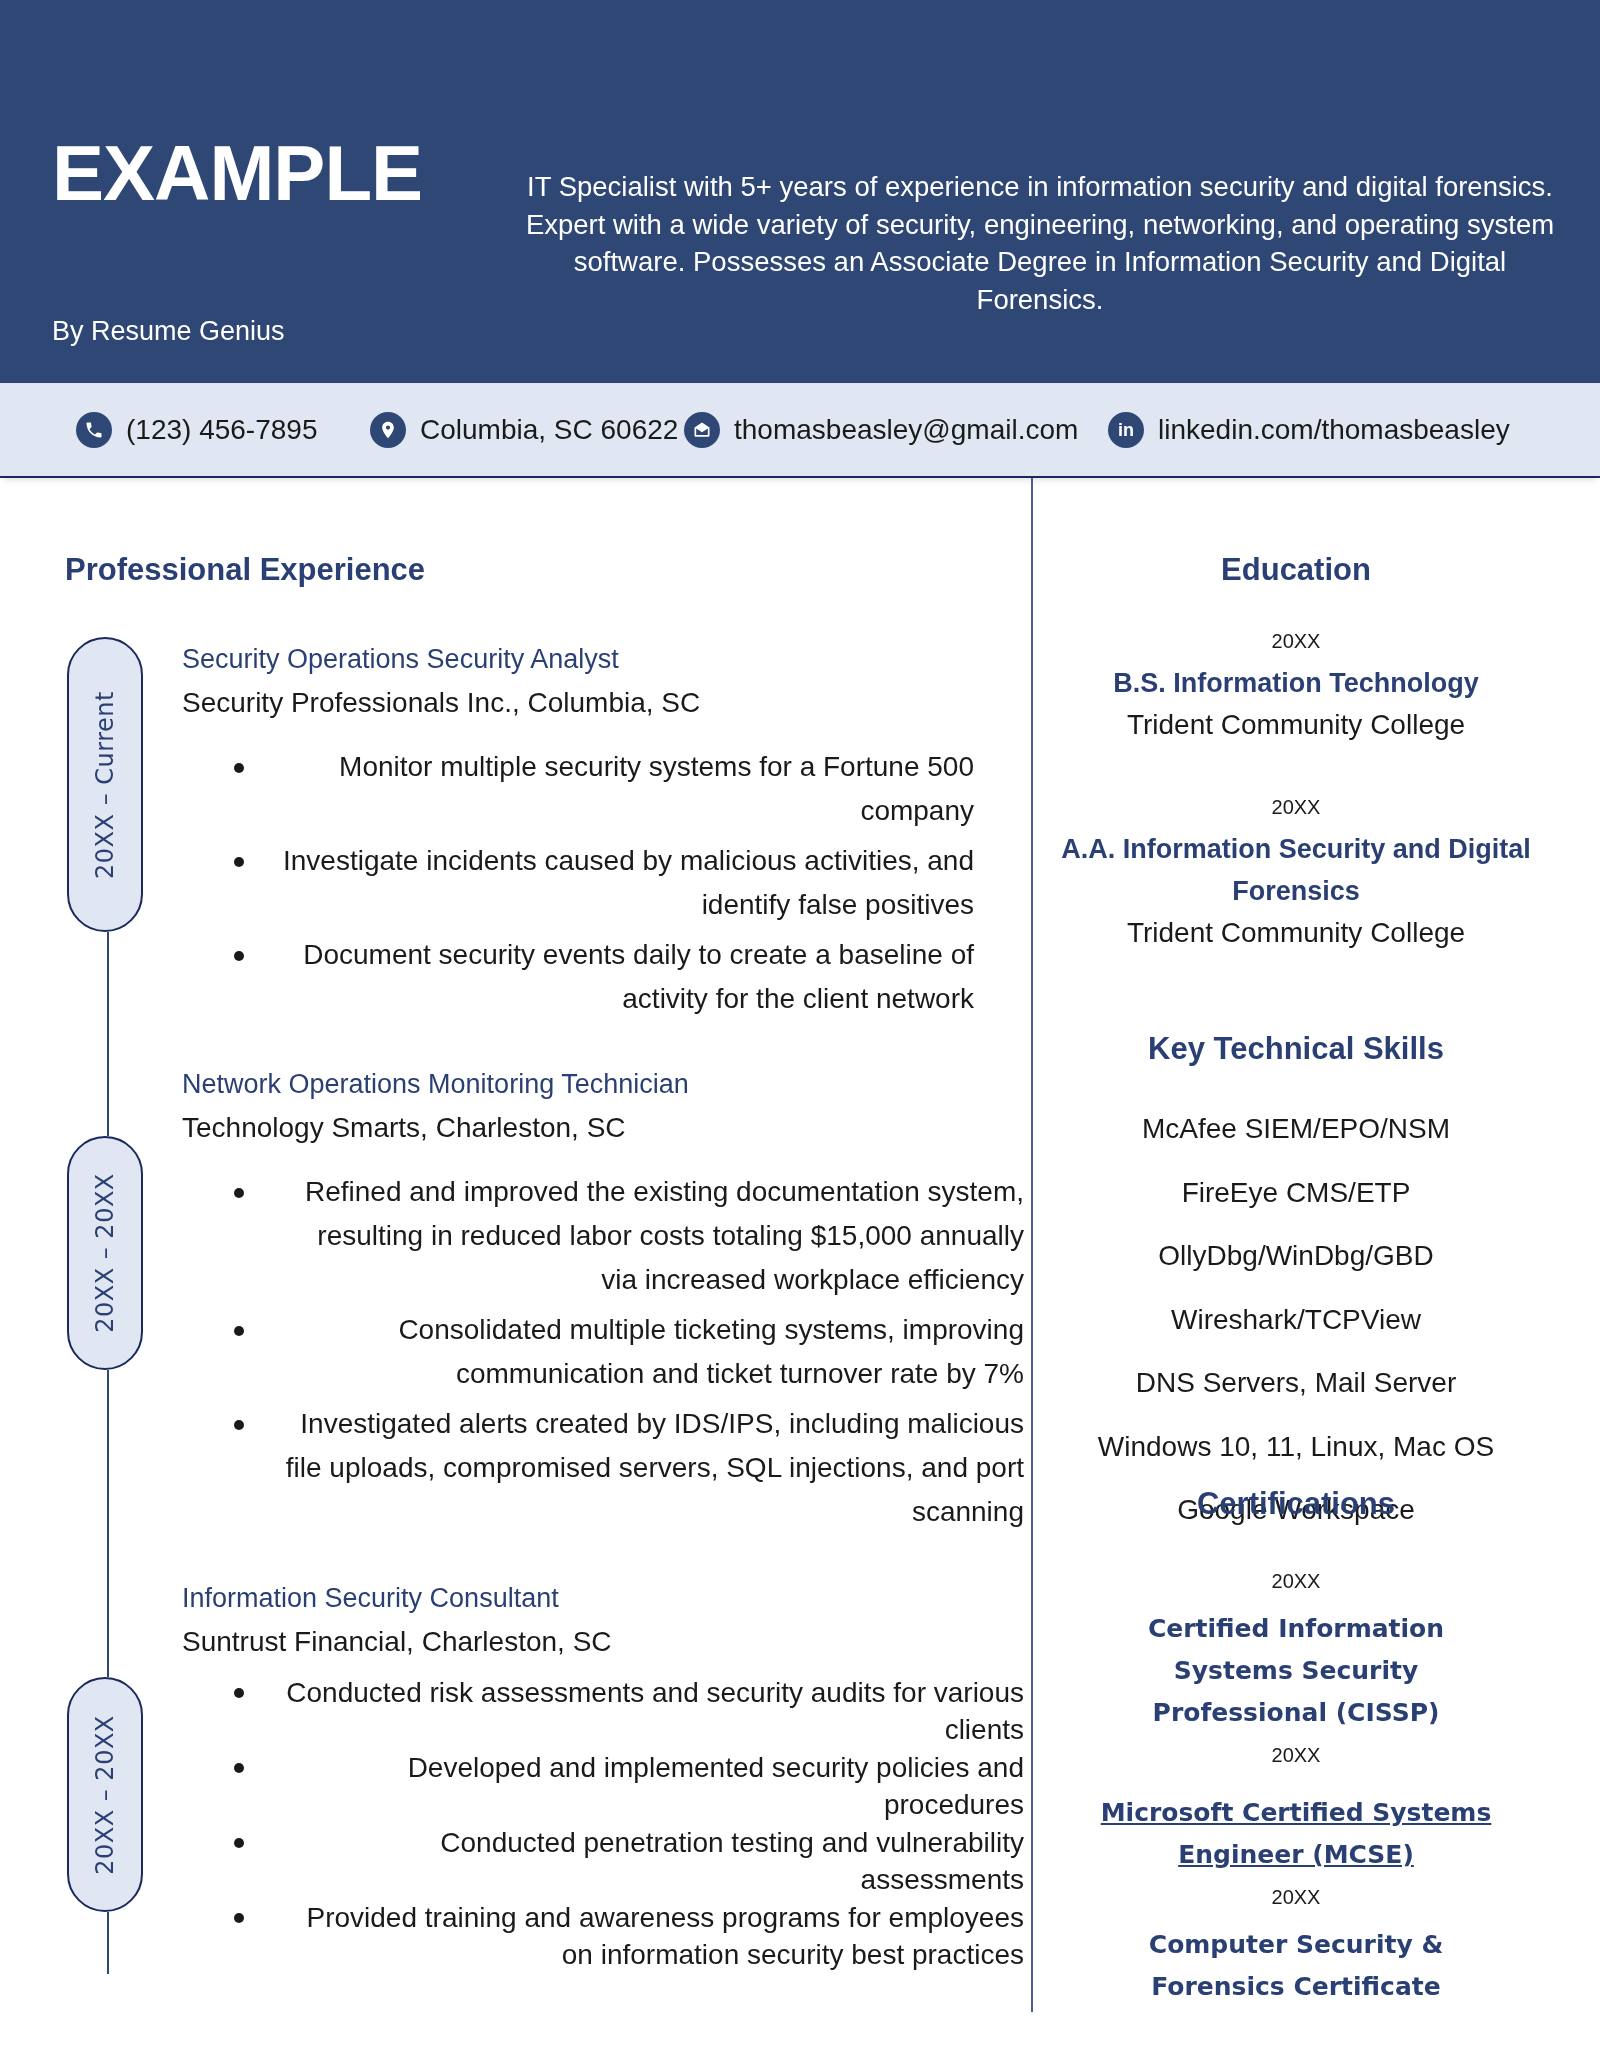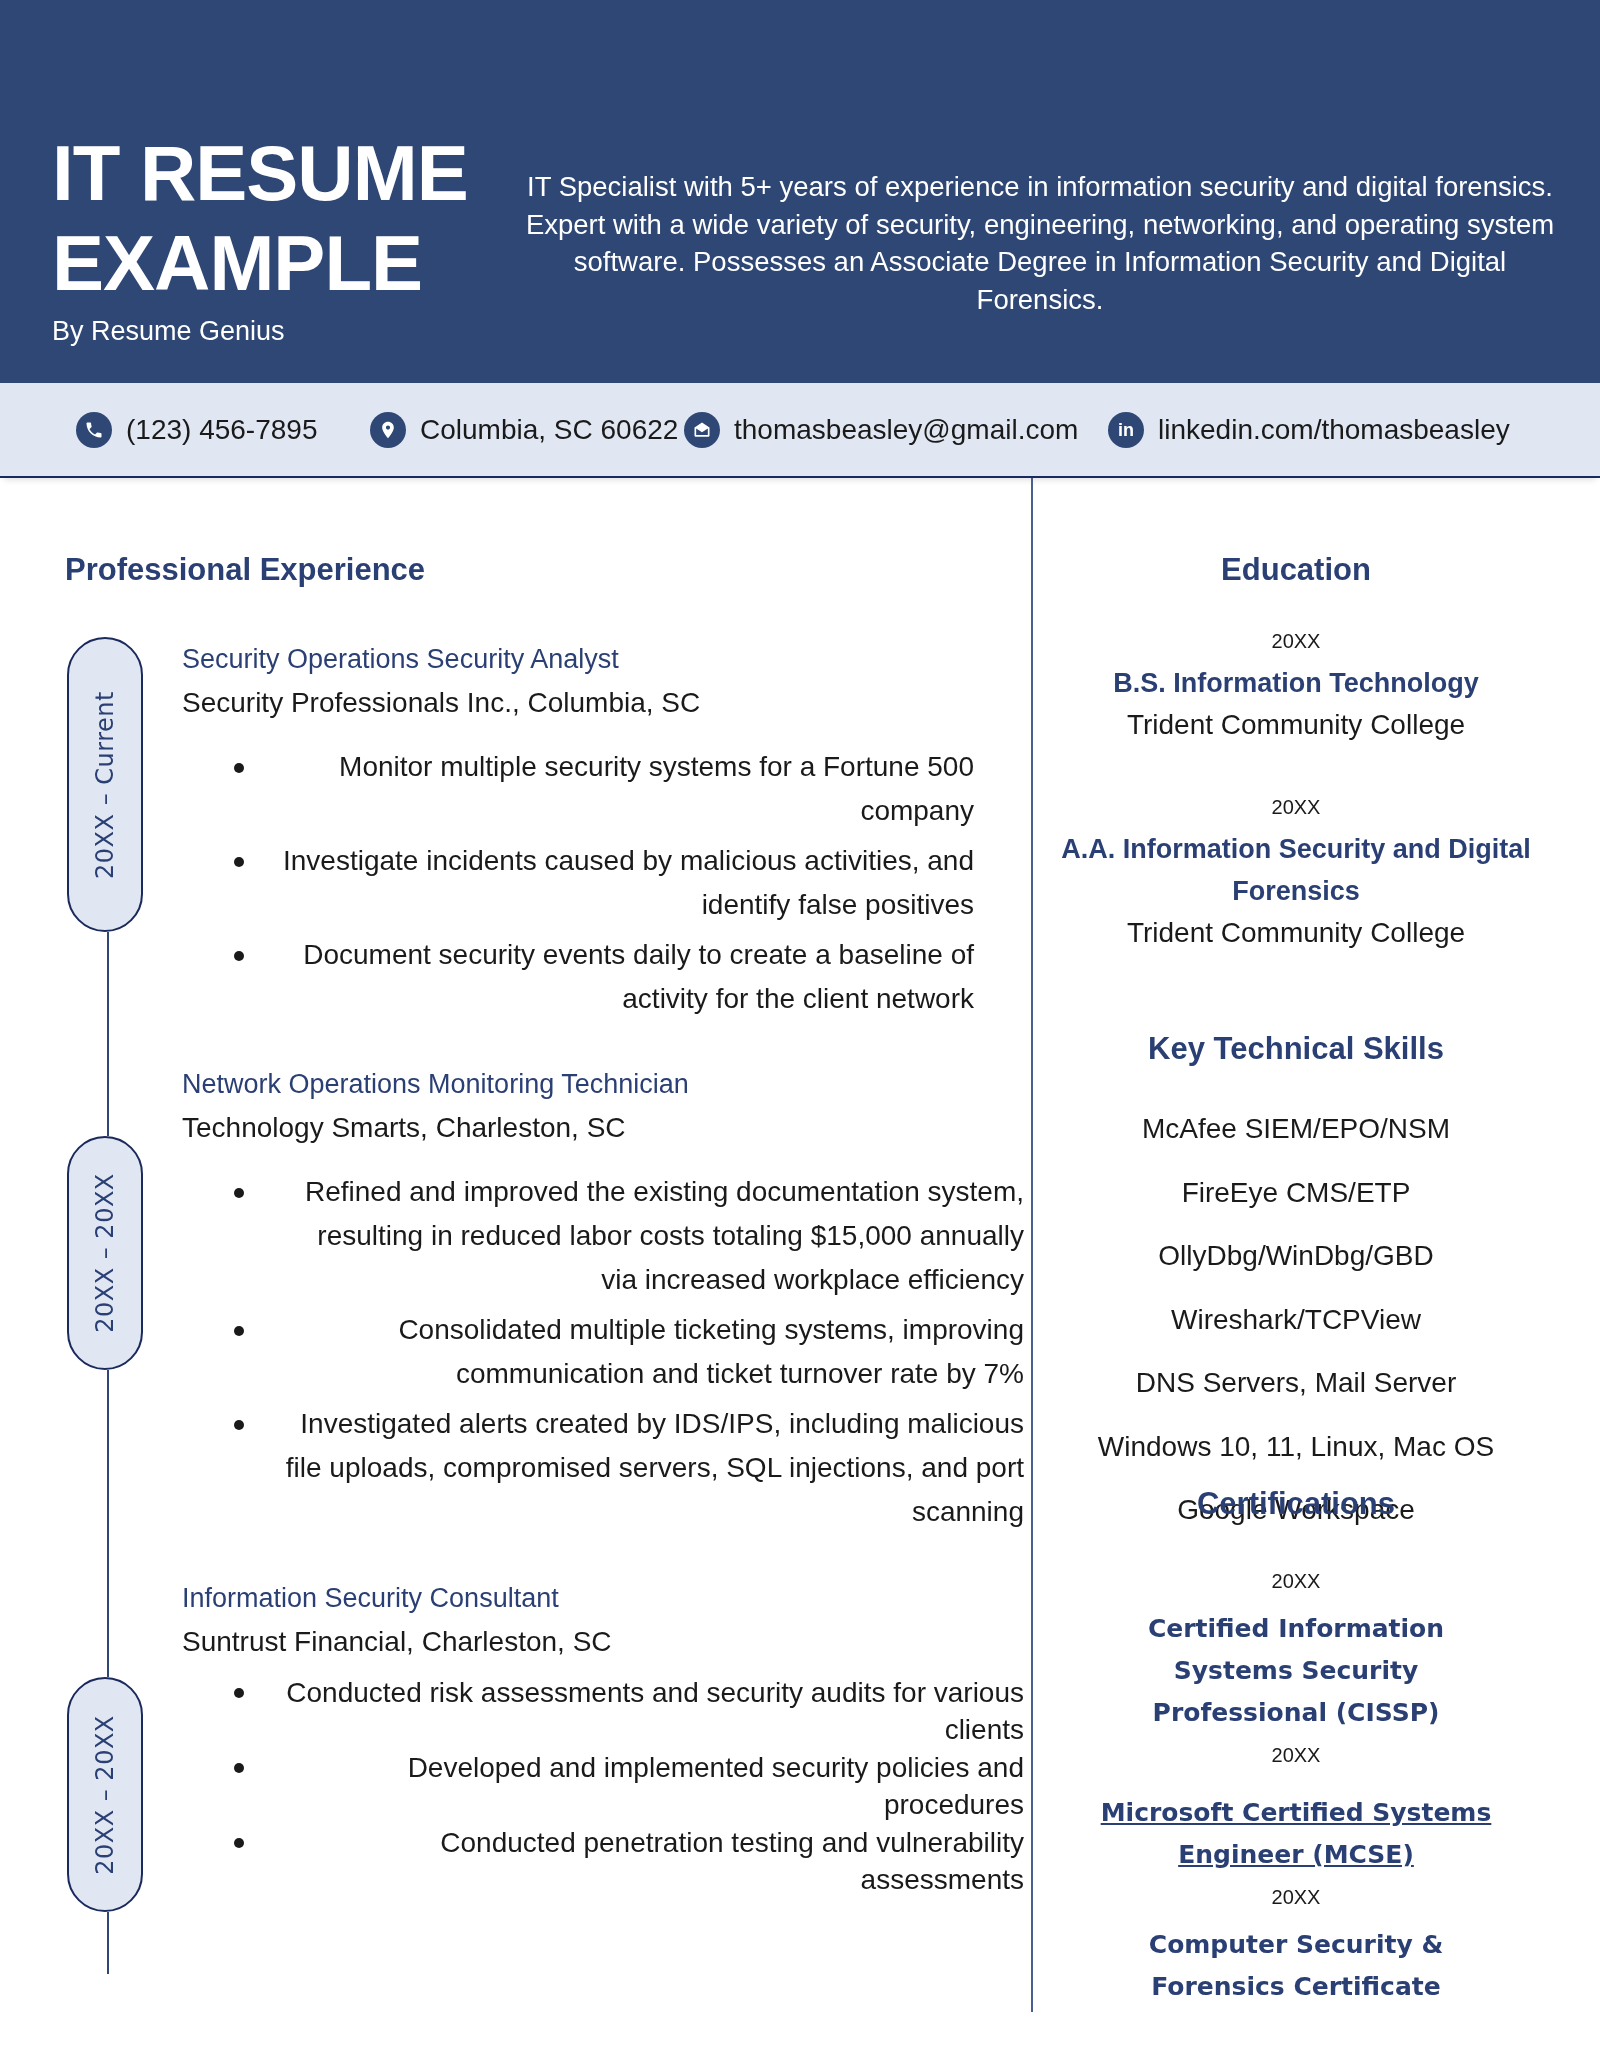--- a/index.html
+++ b/index.html
@@ -42,21 +42,20 @@
   .r-degree { font-family: "Liberation Sans", sans-serif; font-weight: bold; font-size: 27px; color: #2a3f73; line-height: 42px; }
   .r-school { font-family: "Liberation Sans", sans-serif; font-size: 28px; color: #1a1a1a; line-height: 42px; }
   .skill { font-family: "Liberation Sans", sans-serif; font-size: 28px; color: #1a1a1a; line-height: 43.5px; margin-top: 20px; }
   .cert-name { font-family: "DejaVu Sans", sans-serif; font-weight: bold; font-size: 25px; color: #2a3f73; line-height: 42px; }
 </style>
 </head>
 <body>
 
 <div class="header">
   <div class="title">
-    <div>IT RESUME</div>
     <div>EXAMPLE</div>
   </div>
   <div class="byline">By Resume Genius</div>
   <div class="summary">IT Specialist with 5+ years of experience in information security and digital forensics. Expert with a wide variety of security, engineering, networking, and operating system software. Possesses an Associate Degree in Information Security and Digital Forensics.</div>
 </div>
 
 <div class="contact-bar">
   <div class="contact-item" style="left:76px;">
     <span class="cicon">
       <svg viewBox="0 0 24 24">
@@ -127,20 +126,21 @@
   </ul>
 </div>
 
 <div class="job" style="top:1580px;">
   <div class="job-title">Information Security Consultant</div>
   <div class="job-company">Suntrust Financial, Charleston, SC</div>
   <ul class="bullets b-tight" style="margin-top:10px; width:790px;">
     <li>Conducted risk assessments and security audits for various clients</li>
     <li>Developed and implemented security policies and procedures</li>
     <li>Conducted penetration testing and vulnerability assessments</li>
+    <li>Provided training and awareness programs for employees on information security best practices</li>
   </ul>
 </div>
 
 <div class="right" style="top:552px;">
   <div class="h2">Education</div>
   <div style="margin-top:32px;">
     <div class="r-date">20XX</div>
     <div class="r-degree">B.S. Information Technology</div>
     <div class="r-school">Trident Community College</div>
   </div>

